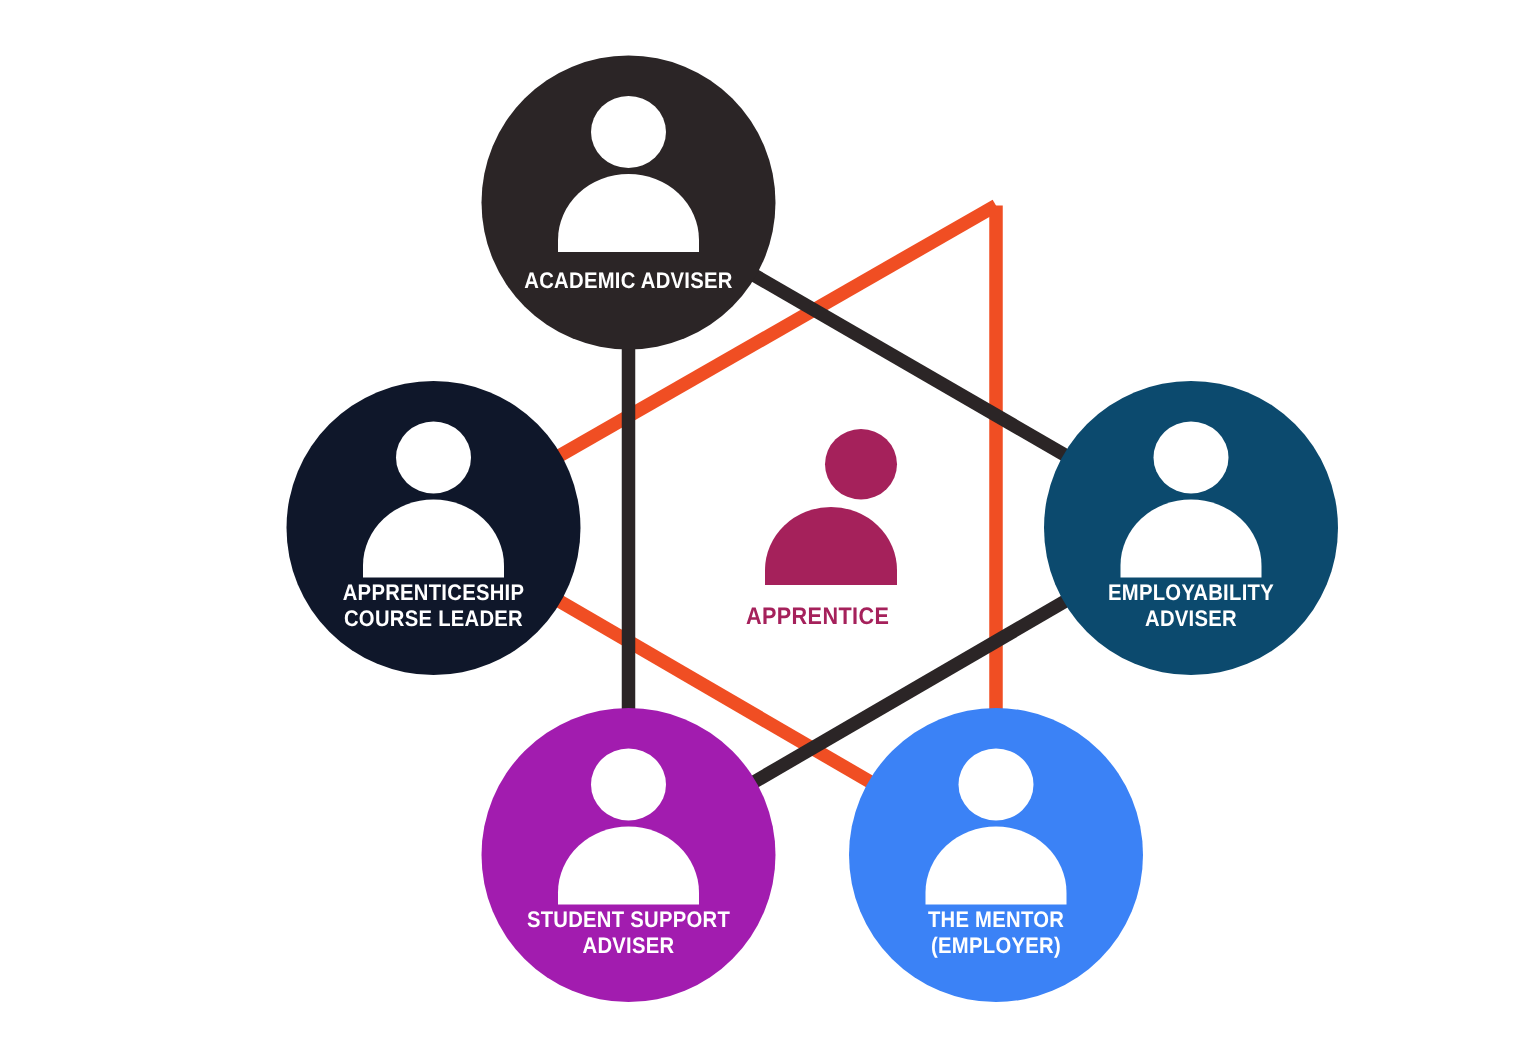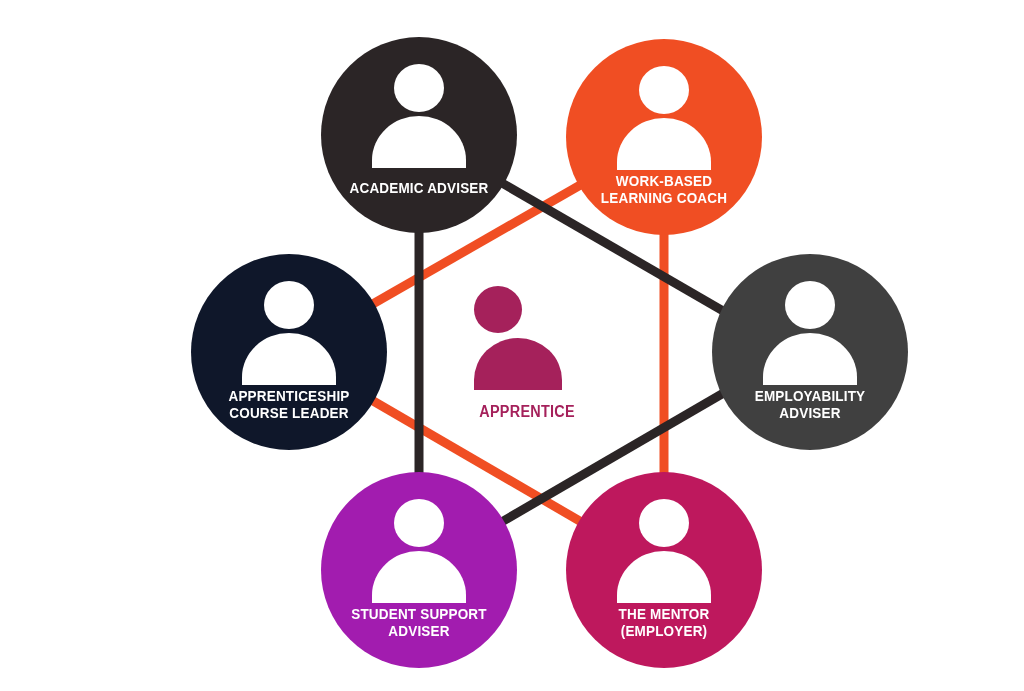--- a/index.html
+++ b/index.html
@@ -56,21 +56,21 @@
   }
   .label .line { line-height: 17px; white-space: nowrap; }
 
   .apprentice {
     position: absolute;
     left: 450px;
     top: 286px;
     width: 124px;
     display: flex;
     flex-direction: column;
-    align-items: flex-start;
+    align-items: flex-end;
   }
   .apprentice .head {
     width: 48px; height: 47px;
     border-radius: 50%;
   }
   .apprentice .torso {
     margin-top: 5px;
     width: 88px; height: 52px;
     border-radius: 44px 44px 0 0 / 42px 42px 0 0;
   }
@@ -101,43 +101,33 @@
     <div class="person">
       <div class="head"></div>
       <div class="torso"></div>
     </div>
     <div class="label">
       <div class="line">ACADEMIC ADVISER</div>
       <div class="line"></div>
     </div>
   </div>
 
-  <div class="node" style="left: 542px; top: 39px; background: rgb(240, 78, 35);">
-    <div class="person">
-      <div class="head"></div>
-      <div class="torso"></div>
-    </div>
-    <div class="label">
-      <div class="line">WORK-BASED</div>
-      <div class="line">LEARNING COACH</div>
-    </div>
-  </div>
 
   <div class="node" style="left: 167px; top: 254px; background: #0f172a;">
     <div class="person">
       <div class="head"></div>
       <div class="torso"></div>
     </div>
     <div class="label">
       <div class="line">APPRENTICESHIP</div>
       <div class="line">COURSE LEADER</div>
     </div>
   </div>
 
-  <div class="node" style="left: 688px; top: 254px; background: #404040;">
+  <div class="node" style="left: 672px; top: 254px; background: #0c4a6e;">
     <div class="person">
       <div class="head"></div>
       <div class="torso"></div>
     </div>
     <div class="label">
       <div class="line">EMPLOYABILITY</div>
       <div class="line">ADVISER</div>
     </div>
   </div>
 
@@ -145,21 +135,21 @@
     <div class="person">
       <div class="head"></div>
       <div class="torso"></div>
     </div>
     <div class="label">
       <div class="line">STUDENT SUPPORT</div>
       <div class="line">ADVISER</div>
     </div>
   </div>
 
-  <div class="node" style="left: 542px; top: 472px; background: #be185d;">
+  <div class="node" style="left: 542px; top: 472px; background: #3b82f6;">
     <div class="person">
       <div class="head"></div>
       <div class="torso"></div>
     </div>
     <div class="label">
       <div class="line">THE MENTOR</div>
       <div class="line">(EMPLOYER)</div>
     </div>
   </div>
 

